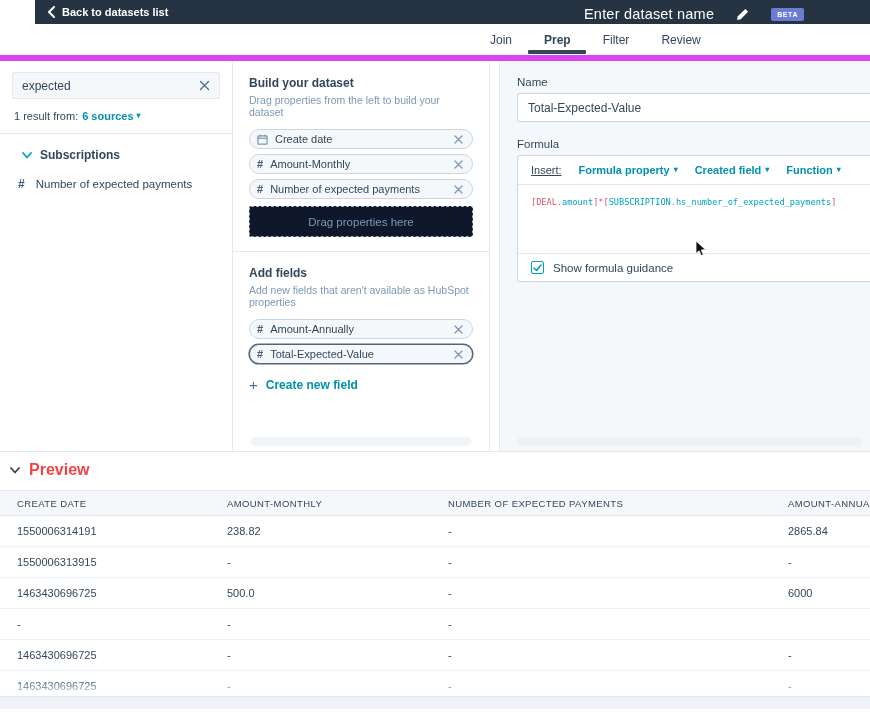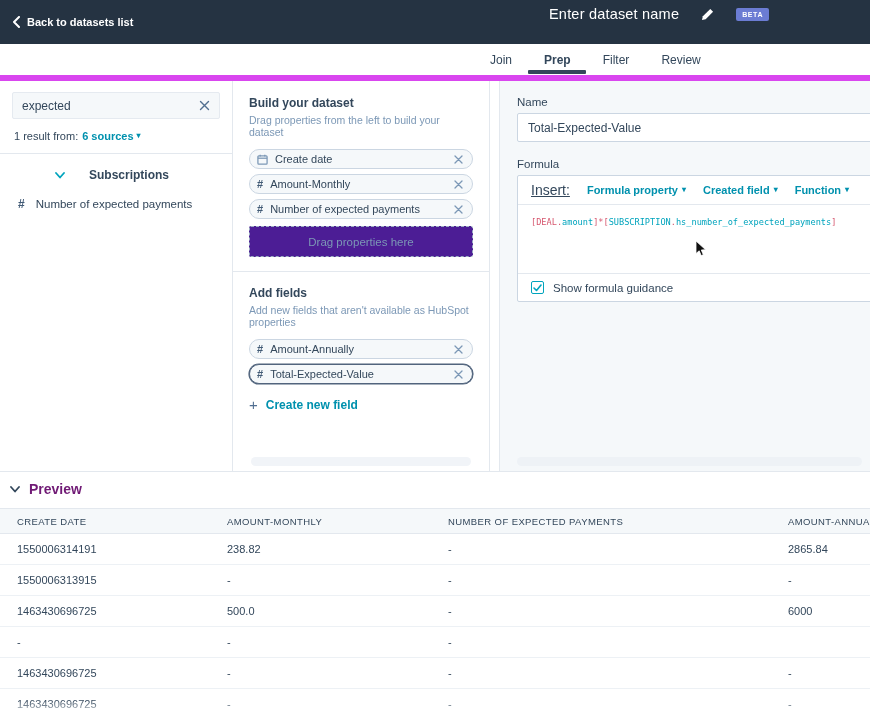--- a/index.html
+++ b/index.html
@@ -4,22 +4,22 @@
 <style>
   * { box-sizing: border-box; margin: 0; padding: 0; }
   html,body { width:870px; height:713px; overflow:hidden; }
   body {
     font-family: "Liberation Sans", sans-serif;
     background:#fff; color:#33475b; position:relative;
   }
 
   
   .navbar {
-    height:44px; background:#253342; display:flex; align-items:center;
-    padding:0 12px; position:relative; color:#fff;
+    height:24px; background:#253342; display:flex; align-items:center;
+    padding:0 12px; position:relative; color:#fff;margin-left:35px;
   }
   .back-btn { display:flex; align-items:center; gap:6px; font-size:11px; font-weight:bold; color:#fff; cursor:pointer; }
   .title-group { position:absolute; left:549px; top:0; height:28px; display:flex; align-items:center; gap:22px; }
   .ds-title { font-size:14.5px; color:#fff; letter-spacing:.2px; }
   .beta-badge {
     background:#6b7cd3; color:#fff; font-size:7px; font-weight:bold;
     letter-spacing:.6px; padding:3px 6px; border-radius:2px; line-height:1;
   }
 
   
@@ -41,72 +41,72 @@
   }
   .search-box input {
     flex:1; border:none; outline:none; background:transparent;
     font-family:"Liberation Sans", sans-serif; font-size:12px; color:#33475b;
   }
   .clear-btn { display:flex; cursor:pointer; }
   .result-line { margin:11px 14px 0; font-size:11px; color:#33475b; display:flex; align-items:center; gap:4px; }
   .sources-link { color:#0091ae; font-weight:bold; cursor:pointer; display:flex; align-items:center; gap:3px; }
   .caret { font-size:8px; line-height:1; }
   .left-divider { border-bottom:1px solid #e3e8ee; margin-top:11px; }
-  .group-header { display:flex; align-items:center; gap:24px; padding:14px 0 0 29px; cursor:pointer;margin-left:26px; }
+  .group-header { display:flex; align-items:center; gap:8px; padding:14px 0 0 22px; cursor:pointer; }
   .group-title { font-size:12px; font-weight:bold; }
   .group-items .prop-item { display:flex; align-items:center; gap:11px; padding:15px 0 0 18px; cursor:pointer; }
   .hash-glyph { font-size:12px; font-weight:bold; color:#425b76; }
   .prop-label { font-size:11.5px; color:#33475b; }
 
   .mid-panel { width:257px; border-right:1px solid #e3e8ee; background:#fff; padding:15px 16px 0; display:flex; flex-direction:column; }
   .panel-h { font-size:12px; font-weight:bold; color:#33475b; }
   .panel-sub { font-size:10.5px; color:#7c98b6; margin-top:4px; }
   .pill {
     display:flex; align-items:center; gap:7px; height:20px; margin-top:5px;
     border:1px solid #cbd6e2; border-radius:11px; background:#f5f8fa;
     padding:0 9px 0 7px; font-size:11px; color:#33475b; cursor:grab;
   }
   .pill-list { margin-top:6px; }
   .pill.selected { border-color:#51647d; box-shadow:0 0 0 .6px #51647d; }
   .pill .pill-label { flex:1; white-space:nowrap; overflow:hidden; }
   .pill-x { display:flex; cursor:pointer; }
   .dropzone {
     margin-top:7px; height:31px; border:1px dashed #9fb1c4; border-radius:2px;
     display:flex; align-items:center; justify-content:center;
-    font-size:11.5px; color:#7c98b6; background:#4c1d95;
+    font-size:11.5px; color:#7c98b6; background:#0f172a;
   }
   .mid-divider { border-top:1px solid #e3e8ee; margin:14px -16px 0; }
   .add-fields-h { margin-top:14px; }
   .create-link { margin-top:13px; display:flex; align-items:center; gap:8px; color:#0091ae; font-size:12px; font-weight:bold; cursor:pointer; }
   .plus-glyph { font-size:15px; font-weight:normal; line-height:1; color:#506e91; }
   .hscroll-track { margin:auto 2px 5px; height:9px; border-radius:5px; background:#f1f4f8; }
 
   .gap-col { width:9px; background:#fff; }
   .right-panel { flex:1; background:#f5f8fa; border-left:1px solid #e3e8ee; padding:15px 0 0 17px; overflow:hidden; position:relative; display:flex; flex-direction:column; }
   .field-label { font-size:11.5px; color:#33475b; }
   .name-input {
     margin-top:5px; width:380px; height:29px; border:1px solid #cbd6e2; border-radius:2px;
     background:#fff; padding:0 10px; font-family:"Liberation Sans", sans-serif;
     font-size:12px; color:#33475b; outline:none; display:block;
   }
   .formula-label { margin-top:16px; }
   .formula-card { margin-top:5px; width:380px; background:#fff; border:1px solid #cbd6e2; border-radius:2px; }
   .insert-row { display:flex; align-items:center; gap:17px; padding:0 13px; height:29px; border-bottom:1px solid #e3e8ee; }
-  .insert-label { font-size:14px; color:#33475b;text-decoration:underline; }
+  .insert-label { font-size:11px; color:#33475b;text-decoration:underline; }
   .menu-link { display:flex; align-items:center; gap:4px; font-size:11px; font-weight:bold; color:#0091ae; cursor:pointer; }
   .code-area { height:68px; padding:12px 13px 0; font-family:"DejaVu Sans Mono", monospace; font-size:8.6px; letter-spacing:0; white-space:nowrap; cursor:text; }
   .guidance-row { display:flex; align-items:center; gap:9px; height:28px; padding:0 13px; border-top:1px solid #e3e8ee; }
   .checkbox { width:13px; height:13px; border:1px solid #00a4bd; border-radius:2px; background:#fff; display:flex; align-items:center; justify-content:center; cursor:pointer; }
   .guidance-label { font-size:11.5px; color:#33475b; }
   .right-panel .hscroll-track { margin:auto 8px 5px 0; background:#eef2f6; }
 
   
   .preview-section { border-top:1px solid #e3e8ee; position:relative; height:258px; overflow:hidden; }
   .preview-header { display:flex; align-items:center; gap:9px; padding:9px 0 0 10px; cursor:pointer; }
-  .preview-title { font-size:14px; font-weight:bold; color:#701a75; }
+  .preview-title { font-size:16px; font-weight:bold; color:#ef4444; }
   .ptable { margin-top:11px; width:900px; }
   .prow { display:grid; grid-template-columns:210px 221px 340px 1fr; align-items:center; }
   .prow.head { background:#f5f8fa; height:26px; border-top:1px solid #e3e8ee; border-bottom:1px solid #e3e8ee; }
   .prow.head .pcell { font-size:9.5px; letter-spacing:.4px; color:#33475b; }
   .prow.body { height:31px; border-bottom:1px solid #edf1f5; }
   .pcell { padding-left:17px; font-size:11px; color:#33475b; white-space:nowrap; }
   .table-fade { position:absolute; left:0; right:0; bottom:13px; height:16px; background:linear-gradient(rgba(255,255,255,0), rgba(255,255,255,.95)); pointer-events:none; }
   .bottom-band { position:absolute; left:0; right:0; bottom:0; height:13px; background:#eff2f6; border-top:1px solid #e3e8ee; }
 
   .cursor-arrow { position:absolute; left:695px; top:240px; z-index:50; pointer-events:none; }

